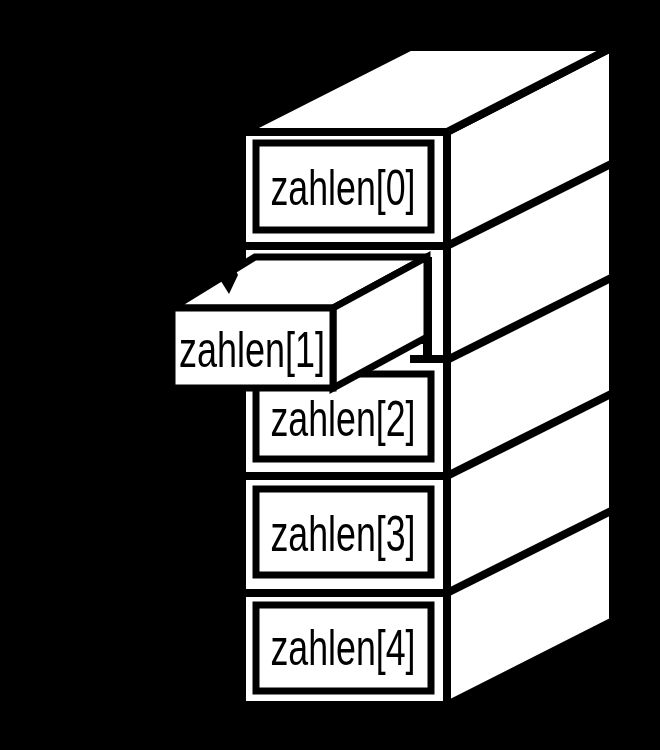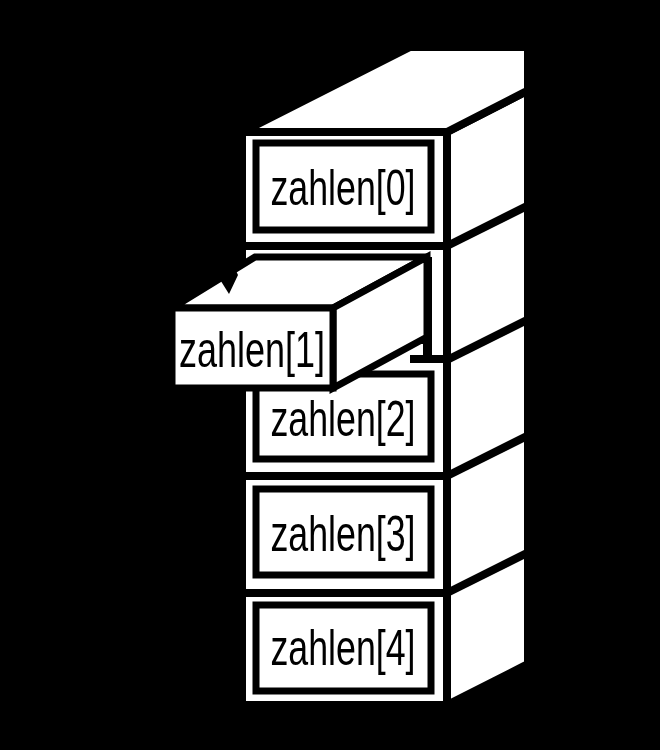--- a/index.html
+++ b/index.html
@@ -2,21 +2,21 @@
 <html><head>
 <meta charset="utf-8">
 <style>
   html, body {
     margin: 0;
     padding: 0;
     background: #000000;
   }
   .stage {
     position: relative;
-    width: 524px;
+    width: 660px;
     height: 750px;
     background: #000000;
     overflow: hidden;
     font-family: "Liberation Sans", sans-serif;
   }
   .stage svg {
     display: block;
     width: 660px;
     height: 750px;
   }

